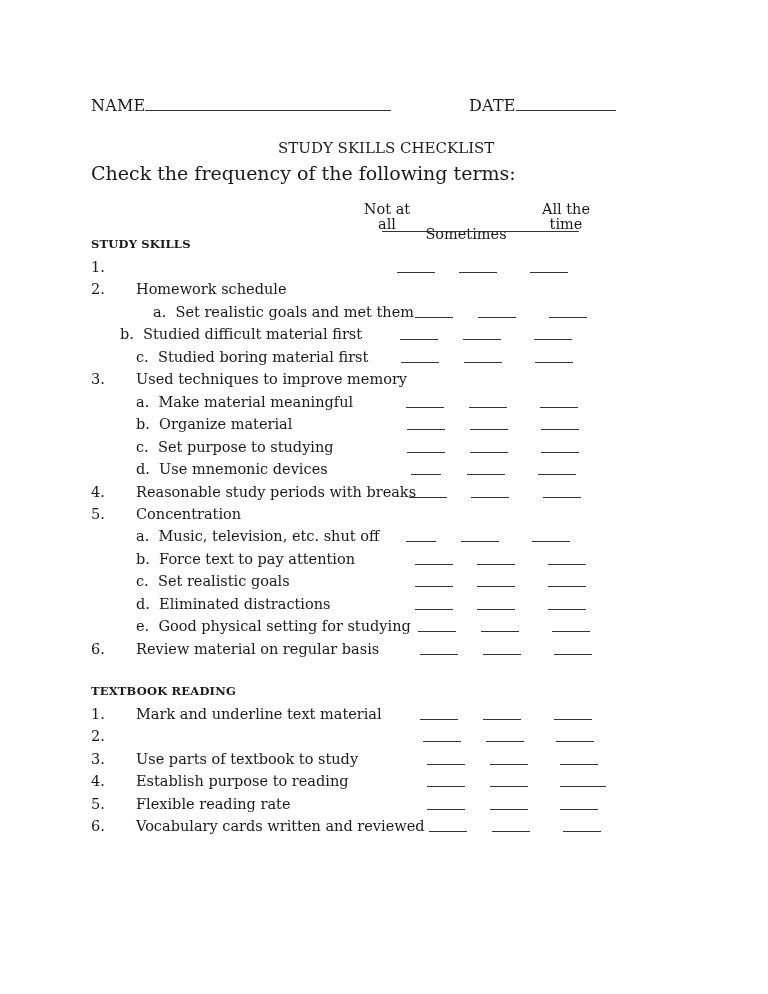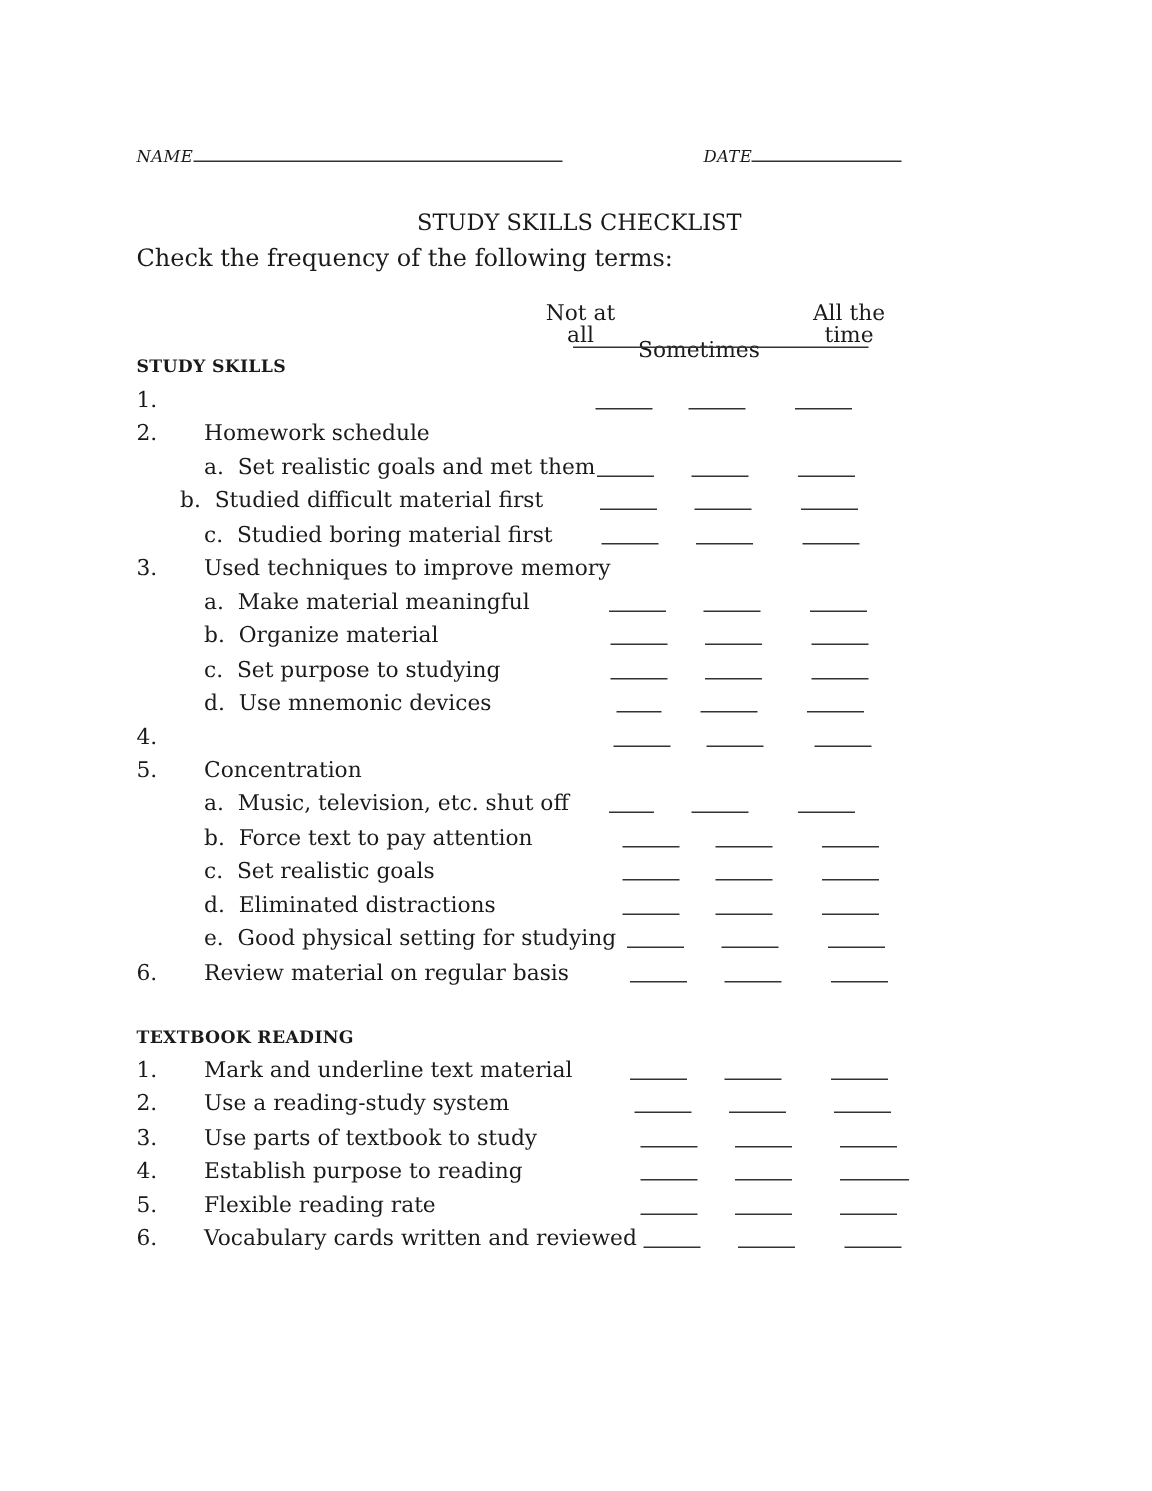--- a/index.html
+++ b/index.html
@@ -2,24 +2,24 @@
 <html><head>
   <meta charset="utf-8">
   <style>
     html, body { margin: 0; padding: 0; background: #ffffff; }
     body {
       width: 768px; height: 994px; position: relative; overflow: hidden;
       font-family: "DejaVu Serif", "Liberation Serif", serif;
       color: #1a1a1a;
     }
     .abs { position: absolute; white-space: nowrap; }
-    .small { font-size: 11px; letter-spacing: 0.2px; font-style: italic; }
+    .small { font-size: 16px; letter-spacing: 0.2px; }
     .fieldline { display: inline-block; border-bottom: 1px solid #333; height: 11px; vertical-align: baseline; }
     .title { font-size: 15px; }
-    .instr { font-size: 16px; }
+    .instr { font-size: 19px; }
     .colhdr { font-size: 14.5px; text-align: center; line-height: 15px; }
     .hdr-rule { border-bottom: 1px solid #333; }
     .section { font-size: 11.5px; font-weight: bold; letter-spacing: 0.2px; }
     .row { font-size: 14.5px; height: 22px; line-height: 22px; }
     .num { position: absolute; left: 91px; }
     .label { position: absolute; }
     .blank { position: absolute; border-bottom: 1px solid #333; height: 0; }
   </style>
 </head>
 <body>
@@ -50,21 +50,21 @@
     <div class="abs row" style="left: 0px; top: 256px; width: 768px;">
       <span class="num">1.</span>
       <span class="blank" style="left: 397px; top: 16px; width: 38px;"></span>
       <span class="blank" style="left: 459px; top: 16px; width: 38px;"></span>
       <span class="blank" style="left: 530px; top: 16px; width: 38px;"></span>
     </div>
     <div class="abs row" style="left: 0px; top: 278.45px; width: 768px;">
       <span class="num">2.</span>
       <span class="label" style="left: 136px; white-space: pre;">Homework schedule</span>
     </div>
-    <div class="abs row" style="left: 0px; top: 300.9px; width: 677px;">
+    <div class="abs row" style="left: 17px; top: 300.9px; width: 677px;">
       <span class="label" style="left: 136px; white-space: pre;">a.  Set realistic goals and met them</span>
       <span class="blank" style="left: 398px; top: 16px; width: 38px;"></span>
       <span class="blank" style="left: 461px; top: 16px; width: 38px;"></span>
       <span class="blank" style="left: 532px; top: 16px; width: 38px;"></span>
     </div>
     <div class="abs row" style="left: 0px; top: 323.35px; width: 768px;">
       <span class="label" style="left: 120px; white-space: pre;">b.  Studied difficult material first</span>
       <span class="blank" style="left: 400px; top: 16px; width: 38px;"></span>
       <span class="blank" style="left: 463px; top: 16px; width: 38px;"></span>
       <span class="blank" style="left: 534px; top: 16px; width: 38px;"></span>
@@ -98,20 +98,21 @@
       <span class="blank" style="left: 541px; top: 16px; width: 38px;"></span>
     </div>
     <div class="abs row" style="left: 0px; top: 458.05px; width: 768px;">
       <span class="label" style="left: 136px; white-space: pre;">d.  Use mnemonic devices</span>
       <span class="blank" style="left: 411px; top: 16px; width: 30px;"></span>
       <span class="blank" style="left: 467px; top: 16px; width: 38px;"></span>
       <span class="blank" style="left: 538px; top: 16px; width: 38px;"></span>
     </div>
     <div class="abs row" style="left: 0px; top: 480.5px; width: 768px;">
       <span class="num">4.</span>
+      <span class="label" style="left: 136px; white-space: pre;">Reasonable study periods with breaks</span>
       <span class="blank" style="left: 409px; top: 16px; width: 38px;"></span>
       <span class="blank" style="left: 471px; top: 16px; width: 38px;"></span>
       <span class="blank" style="left: 543px; top: 16px; width: 38px;"></span>
     </div>
     <div class="abs row" style="left: 0px; top: 502.95px; width: 768px;">
       <span class="num">5.</span>
       <span class="label" style="left: 136px; white-space: pre;">Concentration</span>
     </div>
     <div class="abs row" style="left: 0px; top: 525.4px; width: 768px;">
       <span class="label" style="left: 136px; white-space: pre;">a.  Music, television, etc. shut off</span>
@@ -153,21 +154,20 @@
     <div class="abs section" style="left: 91px; top: 684px;">TEXTBOOK READING</div>
     <div class="abs row" style="left: 0px; top: 703px; width: 768px;">
       <span class="num">1.</span>
       <span class="label" style="left: 136px; white-space: pre;">Mark and underline text material</span>
       <span class="blank" style="left: 420px; top: 16px; width: 38px;"></span>
       <span class="blank" style="left: 483px; top: 16px; width: 38px;"></span>
       <span class="blank" style="left: 554px; top: 16px; width: 38px;"></span>
     </div>
     <div class="abs row" style="left: 0px; top: 725.45px; width: 768px;">
       <span class="num">2.</span>
-      <span class="label" style="left: 136px; white-space: pre;">Use a reading-study system</span>
       <span class="blank" style="left: 423px; top: 16px; width: 38px;"></span>
       <span class="blank" style="left: 486px; top: 16px; width: 38px;"></span>
       <span class="blank" style="left: 556px; top: 16px; width: 38px;"></span>
     </div>
     <div class="abs row" style="left: 0px; top: 747.9px; width: 768px;">
       <span class="num">3.</span>
       <span class="label" style="left: 136px; white-space: pre;">Use parts of textbook to study</span>
       <span class="blank" style="left: 427px; top: 16px; width: 38px;"></span>
       <span class="blank" style="left: 490px; top: 16px; width: 38px;"></span>
       <span class="blank" style="left: 560px; top: 16px; width: 38px;"></span>

